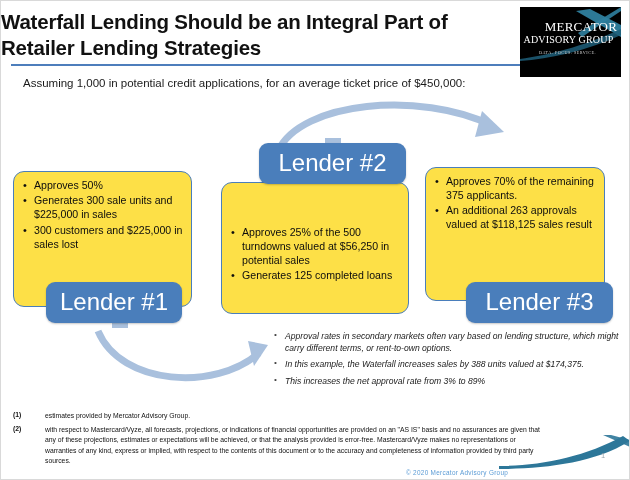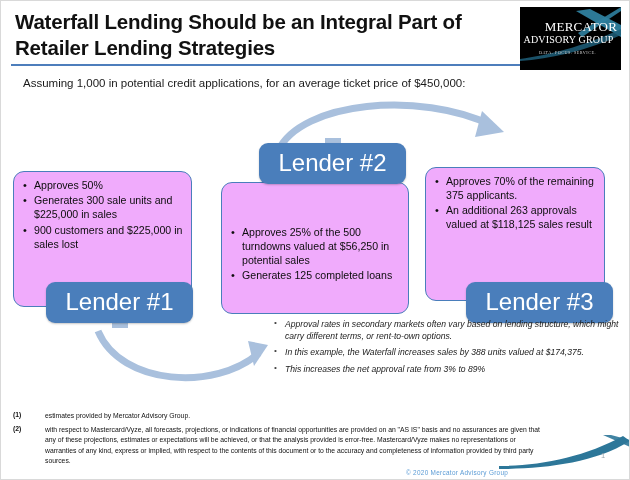--- a/index.html
+++ b/index.html
@@ -16,21 +16,21 @@
     height: 480px;
     background: #ffffff;
     overflow: hidden;
     border: 1px solid #d9d9d9;
     box-sizing: border-box;
   }
 
   
   .title {
     position: absolute;
-    left: 14px;
+    left: 0;
     top: 8px;
     width: 470px;
     font-size: 20.5px;
     font-weight: bold;
     line-height: 1.28;
     color: #111111;
     letter-spacing: -0.2px;
   }
   .title-rule {
     position: absolute;
@@ -40,21 +40,21 @@
     height: 2px;
     background: #4d7ebc;
   }
 
   
   .logo {
     position: absolute;
     left: 519px;
     top: 6px;
     width: 101px;
-    height: 63px;
+    height: 70px;
     background: #000000;
     overflow: hidden;
   }
   .logo svg { position: absolute; left: 0; top: 0; }
   .logo-mercator {
     position: absolute;
     left: 0; right: 4px;
     top: 12px;
     text-align: right;
     font-family: "Liberation Serif", serif;
@@ -91,21 +91,21 @@
     top: 76px;
     font-size: 11.5px;
     color: #1a1a1a;
   }
 
   
   .box {
     position: absolute;
     border: 1.3px solid #4a7ebb;
     border-radius: 11px;
-    background: #f0abfc;
+    background: #fde047;
     box-sizing: border-box;
   }
   .box ul {
     margin: 0;
     padding: 7px 6px 0 20px;
     list-style: none;
   }
   .box li {
     position: relative;
     font-size: 10.6px;
@@ -132,21 +132,21 @@
     background: #4a7ebb;
     border-radius: 9px;
     color: #ffffff;
     font-size: 24px;
     text-align: center;
     line-height: 1;
     box-sizing: border-box;
     box-shadow: 0 1px 2px rgba(0,0,0,0.22);
   }
   .badge span { display: block; padding-top: 8px; }
-  #badge1 { left: 45px;  top: 281px; width: 147px; height: 41px; }
+  #badge1 { left: 45px;  top: 281px; width: 136px; height: 41px; }
   #badge2 { left: 258px; top: 142px; width: 147px; height: 41px; }
   #badge3 { left: 465px; top: 281px; width: 147px; height: 41px; }
 
   
   .notch {
     position: absolute;
     width: 16px;
     height: 5px;
     background: #a9c0dd;
   }
@@ -158,21 +158,21 @@
     position: absolute;
     left: 0; top: 0;
     width: 630px; height: 480px;
     pointer-events: none;
   }
 
   
   .notes {
     position: absolute;
     left: 266px;
-    top: 318px;
+    top: 330px;
     width: 360px;
   }
   .notes li {
     position: relative;
     list-style: none;
     font-size: 8.6px;
     font-style: italic;
     line-height: 1.36;
     color: #1a1a1a;
     margin-bottom: 5px;
@@ -260,21 +260,21 @@
     <g>
       <path d="M97 330 C120 385 215 390 258 352" stroke="#a9c0dd" stroke-width="7" fill="none" stroke-linecap="butt"></path>
       <path d="M247 340 L267 344 L253 365 Z" fill="#a9c0dd"></path>
     </g>
   </svg>
 
   <div class="box" id="box1">
     <ul>
       <li>Approves 50%</li>
       <li>Generates 300 sale units and $225,000 in sales</li>
-      <li>900 customers and $225,000 in sales lost</li>
+      <li>300 customers and $225,000 in sales lost</li>
     </ul>
   </div>
   <div class="notch" id="notch1"></div>
   <div class="badge" id="badge1">
     <span>Lender #1</span>
   </div>
 
   <div class="box" id="box2">
     <ul>
       <li style="margin-top:36px">Approves 25% of the 500 turndowns valued at $56,250 in potential sales</li>

